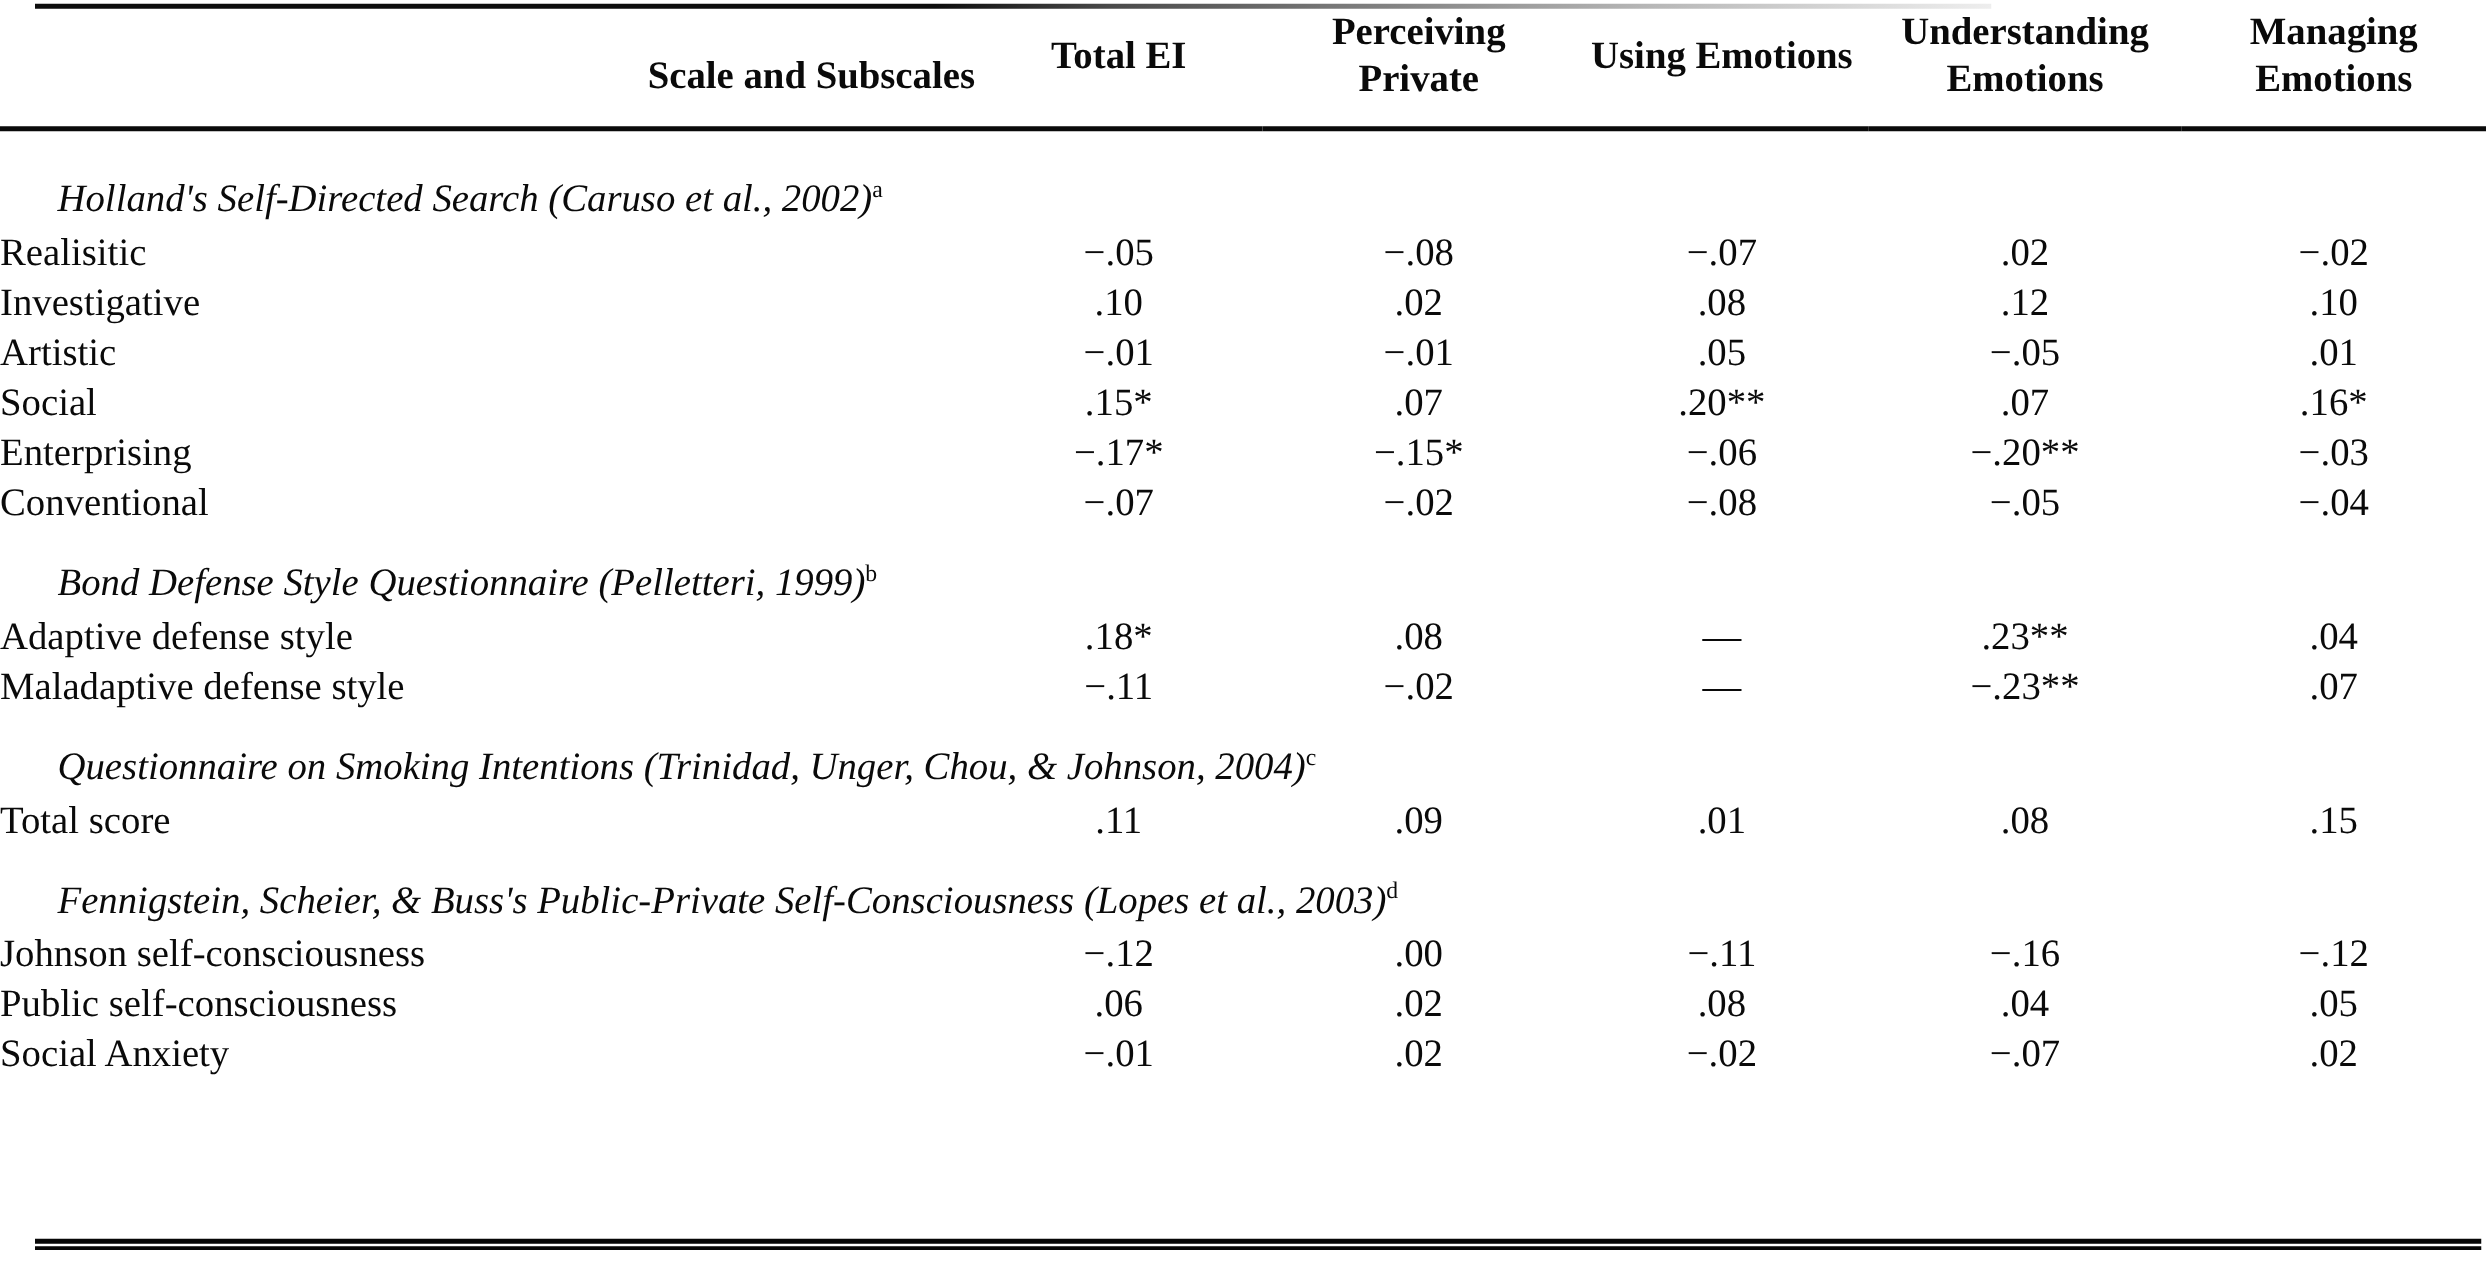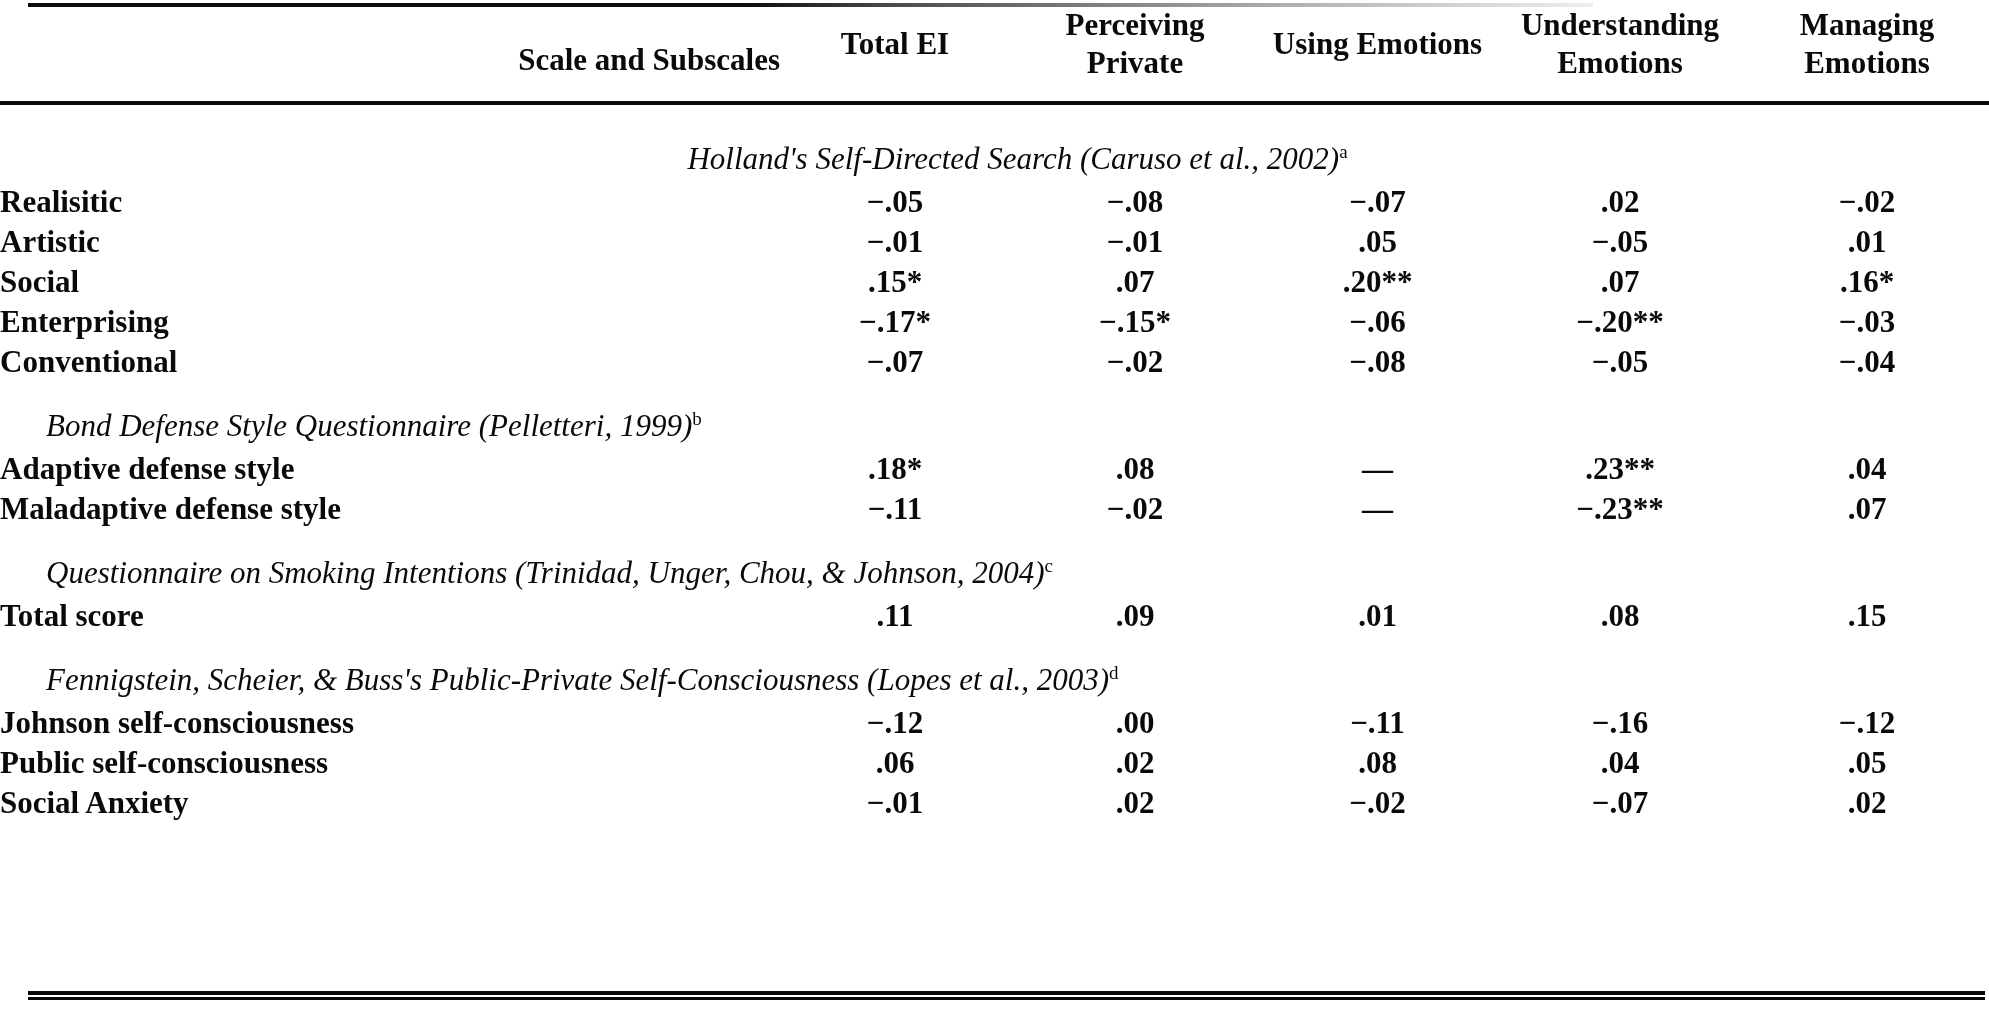--- a/index.html
+++ b/index.html
@@ -45,22 +45,22 @@
     vertical-align: middle;
     padding: 2px 8px 16px 8px;
   }
   tr.section-row td {
     font-style: italic;
     font-size: 31px;
     vertical-align: bottom;
     padding: 0 0 5px 46px;
     height: 62px;
   }
-  tr.section-row.first td { height: 72px; text-align: center; }
-  tr.data-row { height: 40px; font-weight: bold; }
+  tr.section-row.first td { height: 72px; }
+  tr.data-row { height: 40px; }
   tr.data-row td {
     font-size: 31px;
     vertical-align: middle;
     padding: 0;
   }
   td.row-label { padding-left: 100px; }
   td.val { text-align: center; }
   sup.note {
     font-size: 19px;
     font-style: normal;
@@ -110,20 +110,28 @@
       </tr>
       <tr class="data-row">
         <td class="row-label">Realisitic</td>
         <td class="val">−.05</td>
         <td class="val">−.08</td>
         <td class="val">−.07</td>
         <td class="val">.02</td>
         <td class="val">−.02</td>
       </tr>
       <tr class="data-row">
+        <td class="row-label">Investigative</td>
+        <td class="val">.10</td>
+        <td class="val">.02</td>
+        <td class="val">.08</td>
+        <td class="val">.12</td>
+        <td class="val">.10</td>
+      </tr>
+      <tr class="data-row">
         <td class="row-label">Artistic</td>
         <td class="val">−.01</td>
         <td class="val">−.01</td>
         <td class="val">.05</td>
         <td class="val">−.05</td>
         <td class="val">.01</td>
       </tr>
       <tr class="data-row">
         <td class="row-label">Social</td>
         <td class="val">.15*</td>

